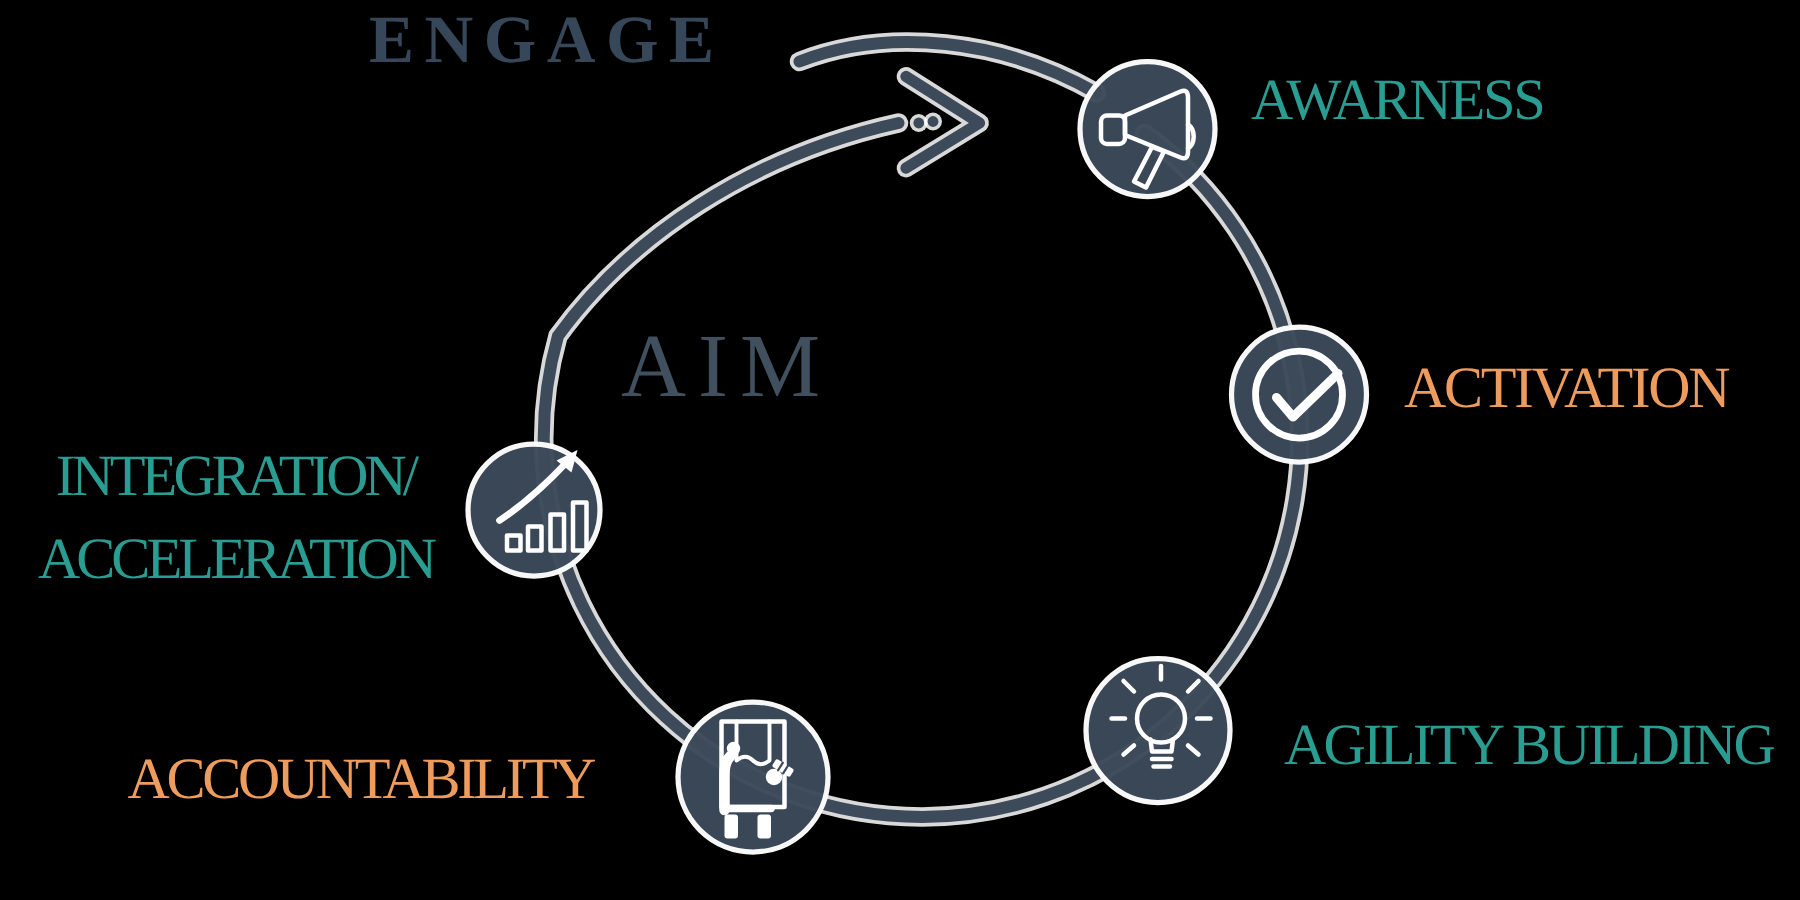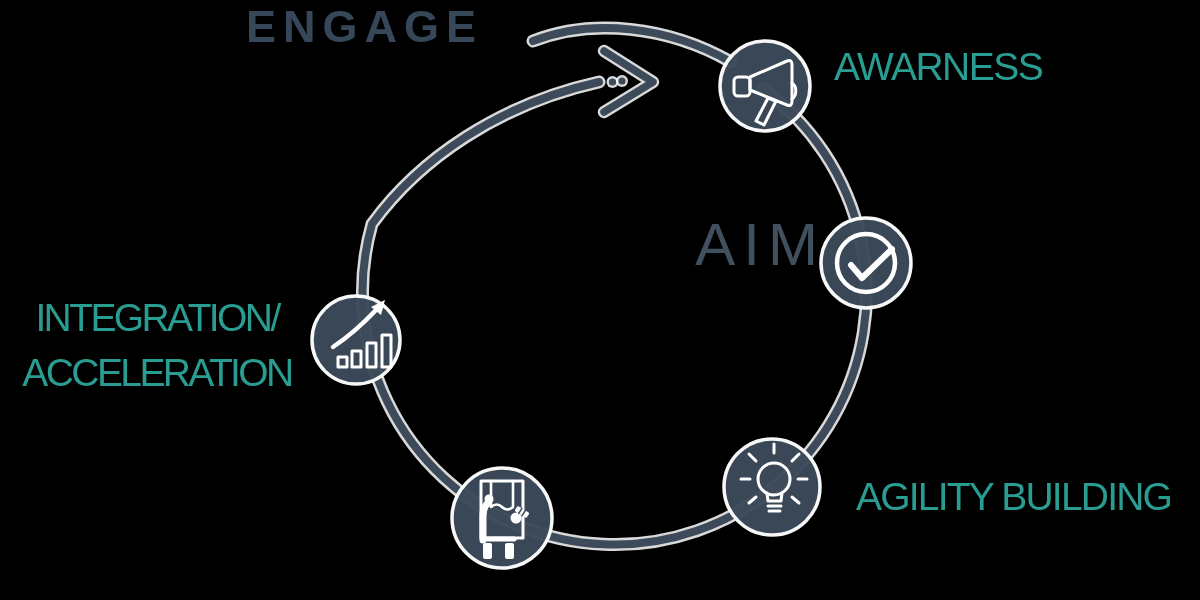--- a/index.html
+++ b/index.html
@@ -1,39 +1,39 @@
 <!DOCTYPE html>
 <html><head>
 <meta charset="utf-8">
 <style>
   html,body{margin:0;padding:0;background:#000;}
   #canvas{
     position:relative;width:1200px;height:600px;background:#000;overflow:hidden;
-    font-family:Liberation Sans, sans-serif;
+    font-family:Liberation Serif, serif;
   }
   #diagram-svg{position:absolute;left:0;top:0;}
   .label{
     position:absolute;white-space:nowrap;line-height:1.05;
     font-size:39px;letter-spacing:-1.5px;font-weight:400;
   }
   .teal{color:#2A9D92;}
   .orange{color:#EE9C5D;}
   #engage-label{
     left:246px;top:3px;font-size:45px;font-weight:700;letter-spacing:7px;color:#37475A;
   }
   #awareness-label{left:834px;top:47px;}
   #activation-label{left:936px;top:239px;}
   #agility-label{left:841px;top:477px;letter-spacing:-1.8px;margin-left:15px;}
   #accountability-label{left:85px;top:500px;letter-spacing:-2.2px;}
   #integration-label{
     left:-2px;top:290px;width:318px;text-align:center;letter-spacing:-2.6px;
     line-height:55px;white-space:normal;
   }
   .title-line{
-    position:absolute;left:414px;width:412px;text-align:right;
+    position:absolute;left:414px;width:412px;text-align:left;
     font-size:60px;font-weight:300;letter-spacing:8px;color:#41505F;white-space:nowrap;
   }
   #title-line1{top:210px;}
   #title-line2{top:291px;}
 </style>
 </head>
 <body>
 
 <div id="canvas">
 
@@ -119,23 +119,25 @@
       <circle cx="622" cy="81" r="6" fill="#FFFFFF" opacity="0.85"></circle>
       <circle cx="612.5" cy="82" r="3.6" fill="#3C4A5A"></circle>
       <circle cx="622" cy="81" r="3.6" fill="#3C4A5A"></circle>
     </g>
   </svg>
 
   <div class="label" id="engage-label">ENGAGE</div>
 
   <div class="label teal" id="awareness-label">AWARNESS</div>
 
+  <div class="label orange" id="activation-label">ACTIVATION</div>
 
   <div class="label teal" id="agility-label">AGILITY BUILDING</div>
 
+  <div class="label orange" id="accountability-label">ACCOUNTABILITY</div>
 
   <div class="label teal" id="integration-label">
     <div>INTEGRATION/</div>
     <div>ACCELERATION</div>
   </div>
 
   <div class="title-line" id="title-line1">AIM</div>
 
 </div>
 

